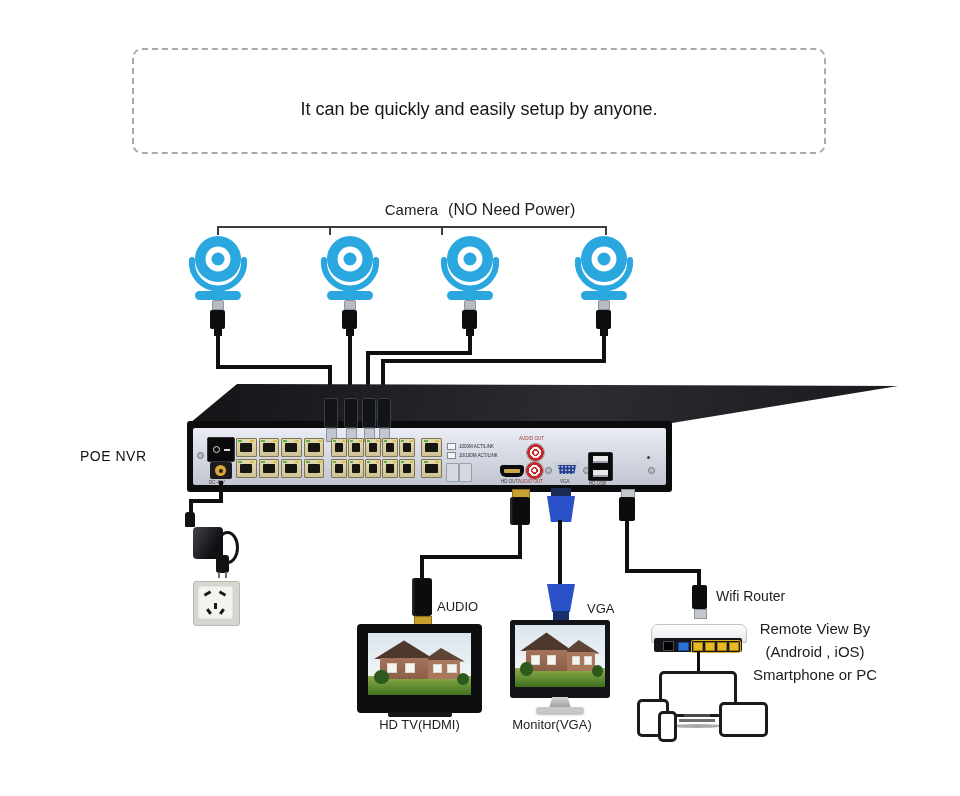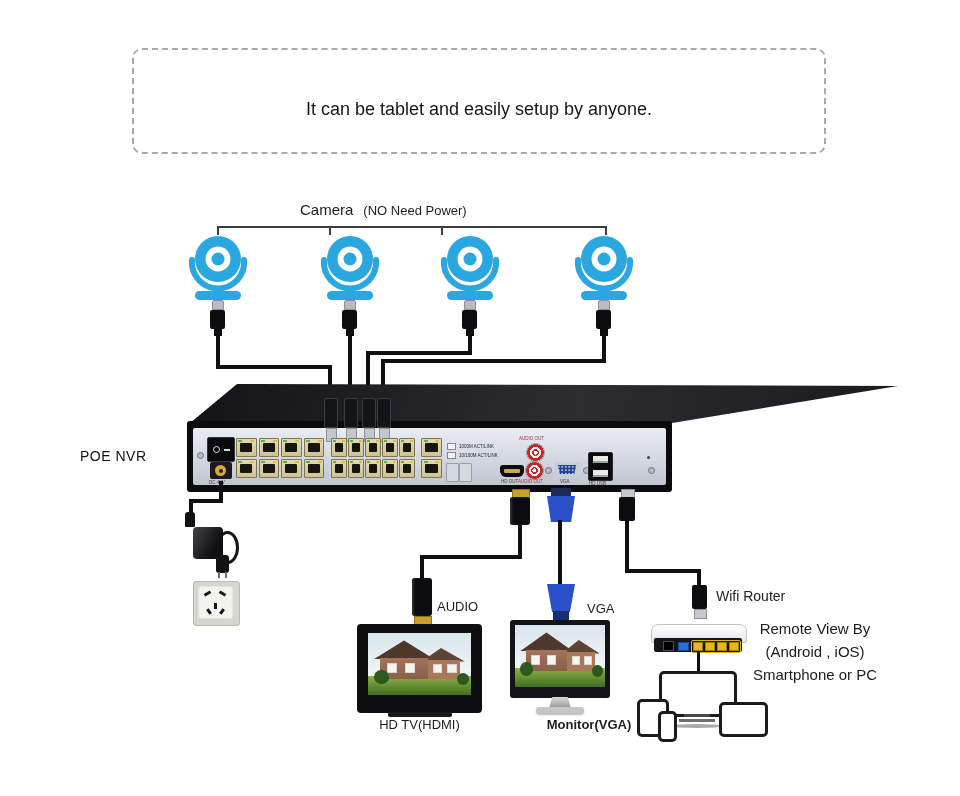--- a/index.html
+++ b/index.html
@@ -7,23 +7,23 @@
           font-family:"Liberation Sans",sans-serif;color:#1f1f1f;}
   .abs{position:absolute;}
 
   
   .header-box{left:132px;top:48px;width:694px;height:106px;border:2px dashed #a9a9a9;border-radius:10px;box-sizing:border-box;}
   .hdr-title{left:132px;top:56px;width:694px;text-align:center;font-size:30px;color:#29a3e6;}
   .hdr-sub1{left:132px;top:99px;width:694px;text-align:center;font-size:18px;color:#161616;}
   .hdr-sub2{left:134px;top:127px;width:690px;text-align:center;font-size:18px;color:#161616;}
 
   
-  .cam-label-row{left:300px;top:201px;width:360px;display:flex;align-items:baseline;gap:10px;}
+  .cam-label-row{left:300px;top:201px;width:360px;display:flex;justify-content:center;align-items:baseline;gap:10px;}
   .cam-label{font-size:15px;color:#1d1d1d;}
-  .cam-note{font-size:13px;color:#1d1d1d;}
+  .cam-note{font-size:16px;color:#1d1d1d;}
   .bracket{left:217px;top:226px;width:390px;height:2px;background:#3c3c3c;}
   .tick{width:2px;height:9px;background:#3c3c3c;top:226px;}
 
   
   .rj-tip{width:10px;height:8px;background:#b7bcc4;border:1px solid #8d939c;border-radius:2px 2px 0 0;}
   .rj-body{width:15px;height:19px;background:#0d0d0f;border-radius:2px;}
   .rj-taper{width:8px;height:7px;background:#0d0d0f;}
   .rj-drop{display:flex;flex-direction:column;align-items:center;}
   .wire{background:#101012;}
 
@@ -121,21 +121,21 @@
 
   .dev{position:absolute;background:#fff;border:3px solid #1b1b1b;border-radius:5px;}
   .cloud-text{left:740px;top:617px;width:150px;text-align:center;font-size:15px;line-height:23px;color:#1c1c1c;}
 </style>
 </head>
 <body>
 
 <div class="canvas">
 
   <div class="abs header-box"></div>
-  <div class="abs hdr-sub1">It can be tablet and easily setup by anyone.</div>
+  <div class="abs hdr-sub1">It can be quickly and easily setup by anyone.</div>
 
   <div class="abs cam-label-row">
     <span class="cam-label">Camera</span>
     <span class="cam-note">(NO Need Power)</span>
   </div>
   <div class="abs bracket"></div>
   <div class="abs tick" style="left:217px;"></div>
   <div class="abs tick" style="left:329px;"></div>
   <div class="abs tick" style="left:441px;"></div>
   <div class="abs tick" style="left:605px;"></div>
@@ -335,21 +335,21 @@
     <div class="wall-side"></div>
     <div class="win" style="left:18%;top:48%;width:10%;height:16%;"></div>
     <div class="win" style="left:36%;top:48%;width:10%;height:16%;"></div>
     <div class="win" style="left:63%;top:50%;width:9%;height:14%;"></div>
     <div class="win" style="left:77%;top:50%;width:9%;height:14%;"></div>
     <div class="bush" style="left:6%;bottom:18%;width:14%;height:22%;"></div>
     <div class="bush" style="left:86%;bottom:16%;width:12%;height:20%;"></div>
   </div>
   <div class="abs mon-neck"></div>
   <div class="abs mon-base"></div>
-  <div class="abs lbl13" style="left:539px;top:717px;width:100px;text-align:center;font-weight:bold;">Monitor(VGA)</div>
+  <div class="abs lbl13" style="left:502px;top:717px;width:100px;text-align:center;">Monitor(VGA)</div>
 
   <div class="abs" style="left:621px;top:489px;width:12px;height:8px;background:#c4c8ce;border:1px solid #8d939c;"></div>
   <div class="abs" style="left:619px;top:497px;width:16px;height:24px;background:#0c0c0f;border-radius:2px;"></div>
   <div class="abs wire" style="left:625px;top:519px;width:4px;height:54px;"></div>
   <div class="abs wire" style="left:625px;top:569px;width:76px;height:4px;"></div>
   <div class="abs wire" style="left:697px;top:569px;width:4px;height:18px;"></div>
   <div class="abs" style="left:692px;top:585px;width:15px;height:24px;background:#0c0c0f;border-radius:2px;"></div>
   <div class="abs" style="left:694px;top:609px;width:11px;height:8px;background:#c4c8ce;border:1px solid #8d939c;"></div>
   <div class="abs" style="left:716px;top:588px;font-size:14px;color:#1d1d1d;">Wifi Router</div>
 

